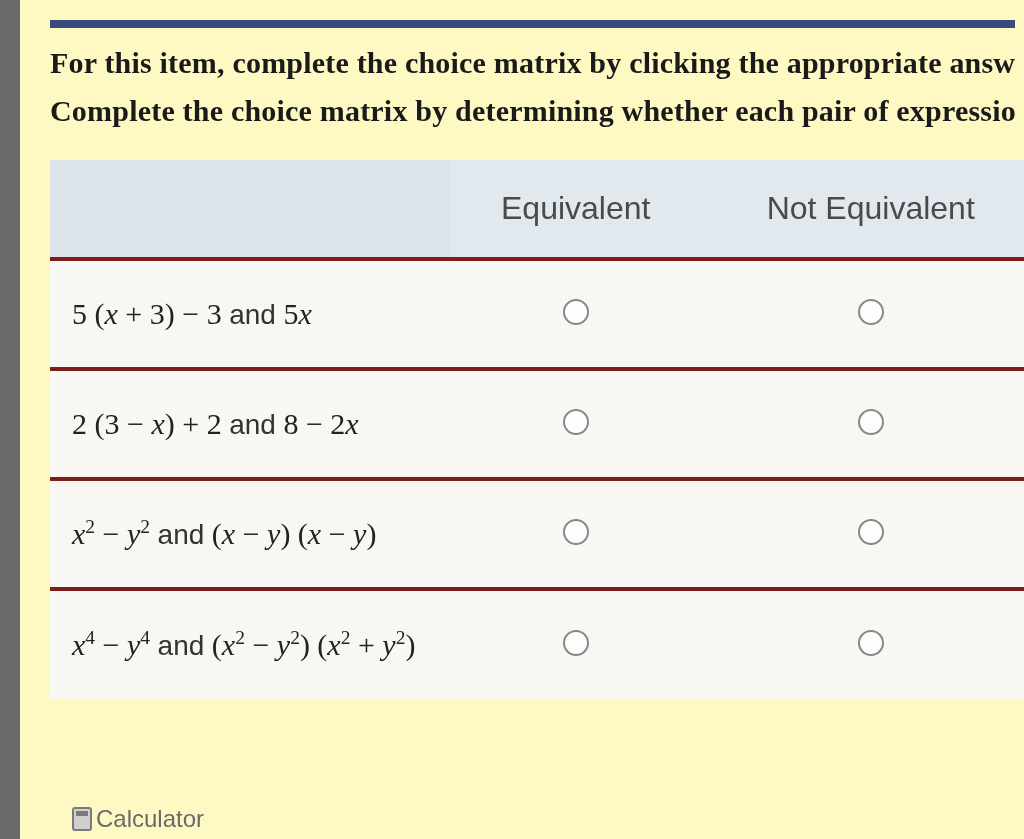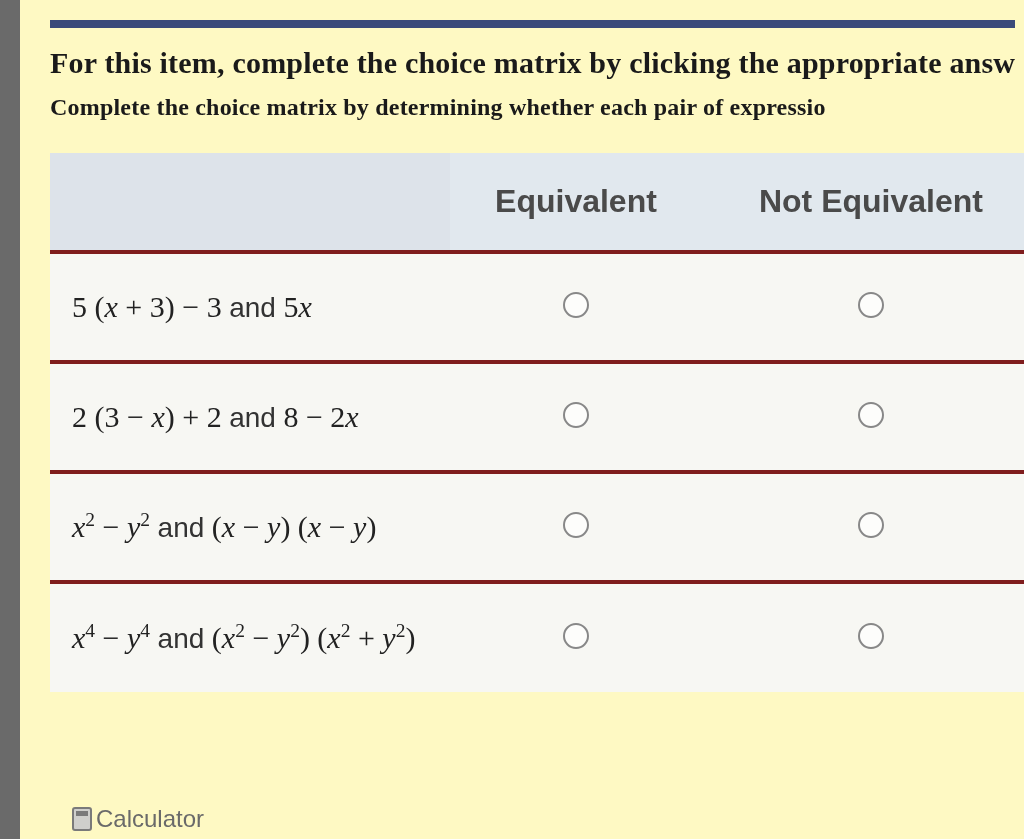--- a/index.html
+++ b/index.html
@@ -26,30 +26,30 @@
     margin-right: 0;
   }
   .instr {
     font-family: Georgia, serif;
     font-weight: bold;
     color: #1a1a1a;
     white-space: nowrap;
     overflow: hidden;
   }
   .instr.l1 { font-size: 30px; margin-bottom: 14px; letter-spacing: 0.2px; }
-  .instr.l2 { font-size: 24px; margin-bottom: 32px; letter-spacing: 0.2px; font-family: Liberation Serif, serif; }
+  .instr.l2 { font-size: 30px; margin-bottom: 32px; letter-spacing: 0.2px; font-family: Liberation Serif, serif; }
   table {
     width: 990px;
     border-collapse: collapse;
     background: #f7f7f3;
   }
   thead tr { background: #e1e8ee; }
   thead th {
     font-family: Arial, Helvetica, sans-serif;
-    font-weight: 700;
+    font-weight: 400;
     font-size: 32px;
     color: #4a4a4a;
     padding: 30px 10px;
     text-align: center;
   }
   thead th:first-child { width: 400px; background: #dde3ea; }
   tbody td {
     border-top: 4px solid #7f1d1d;
     height: 110px;
     vertical-align: middle;

